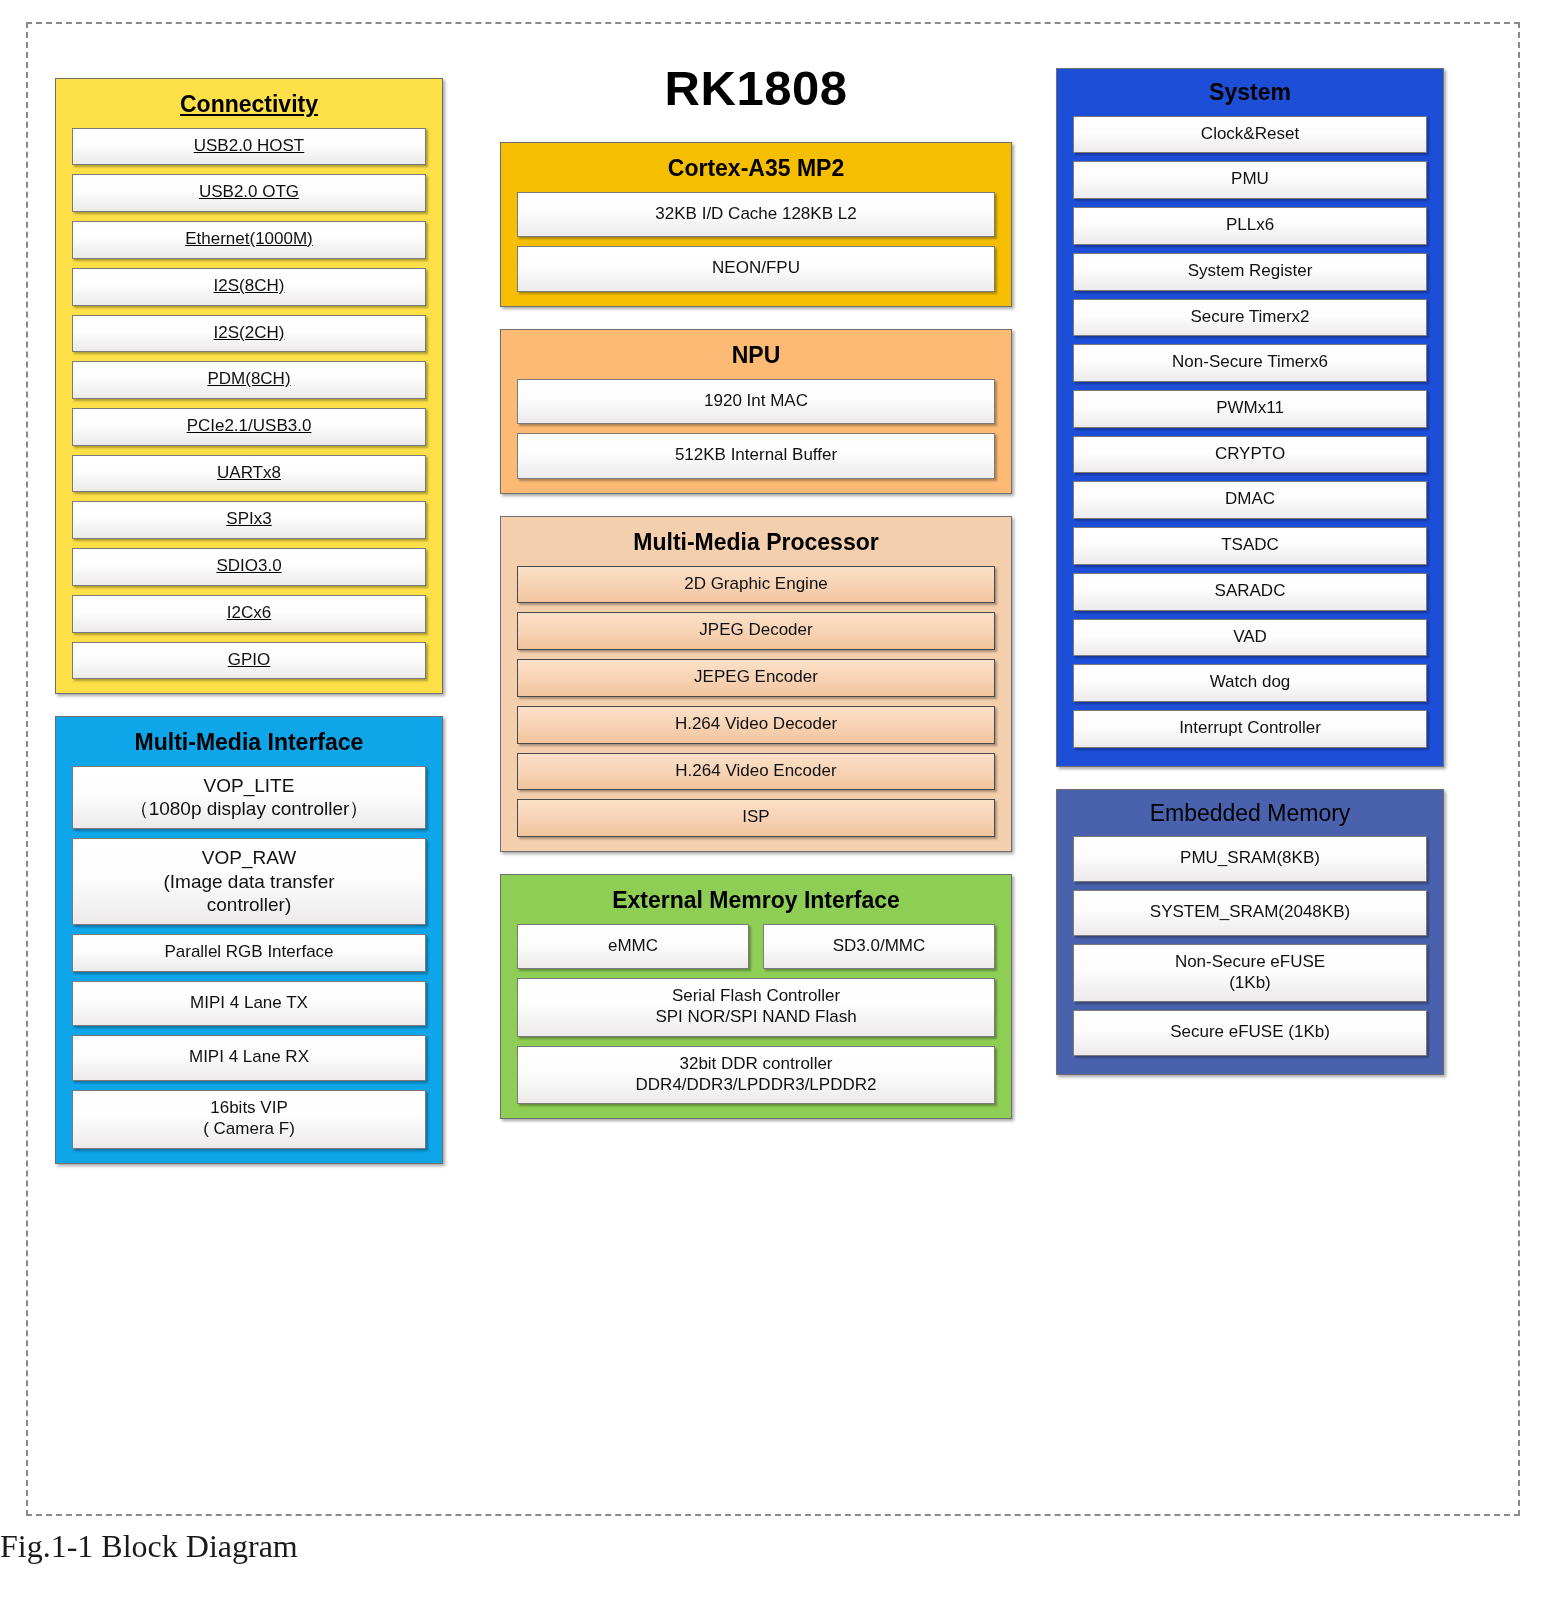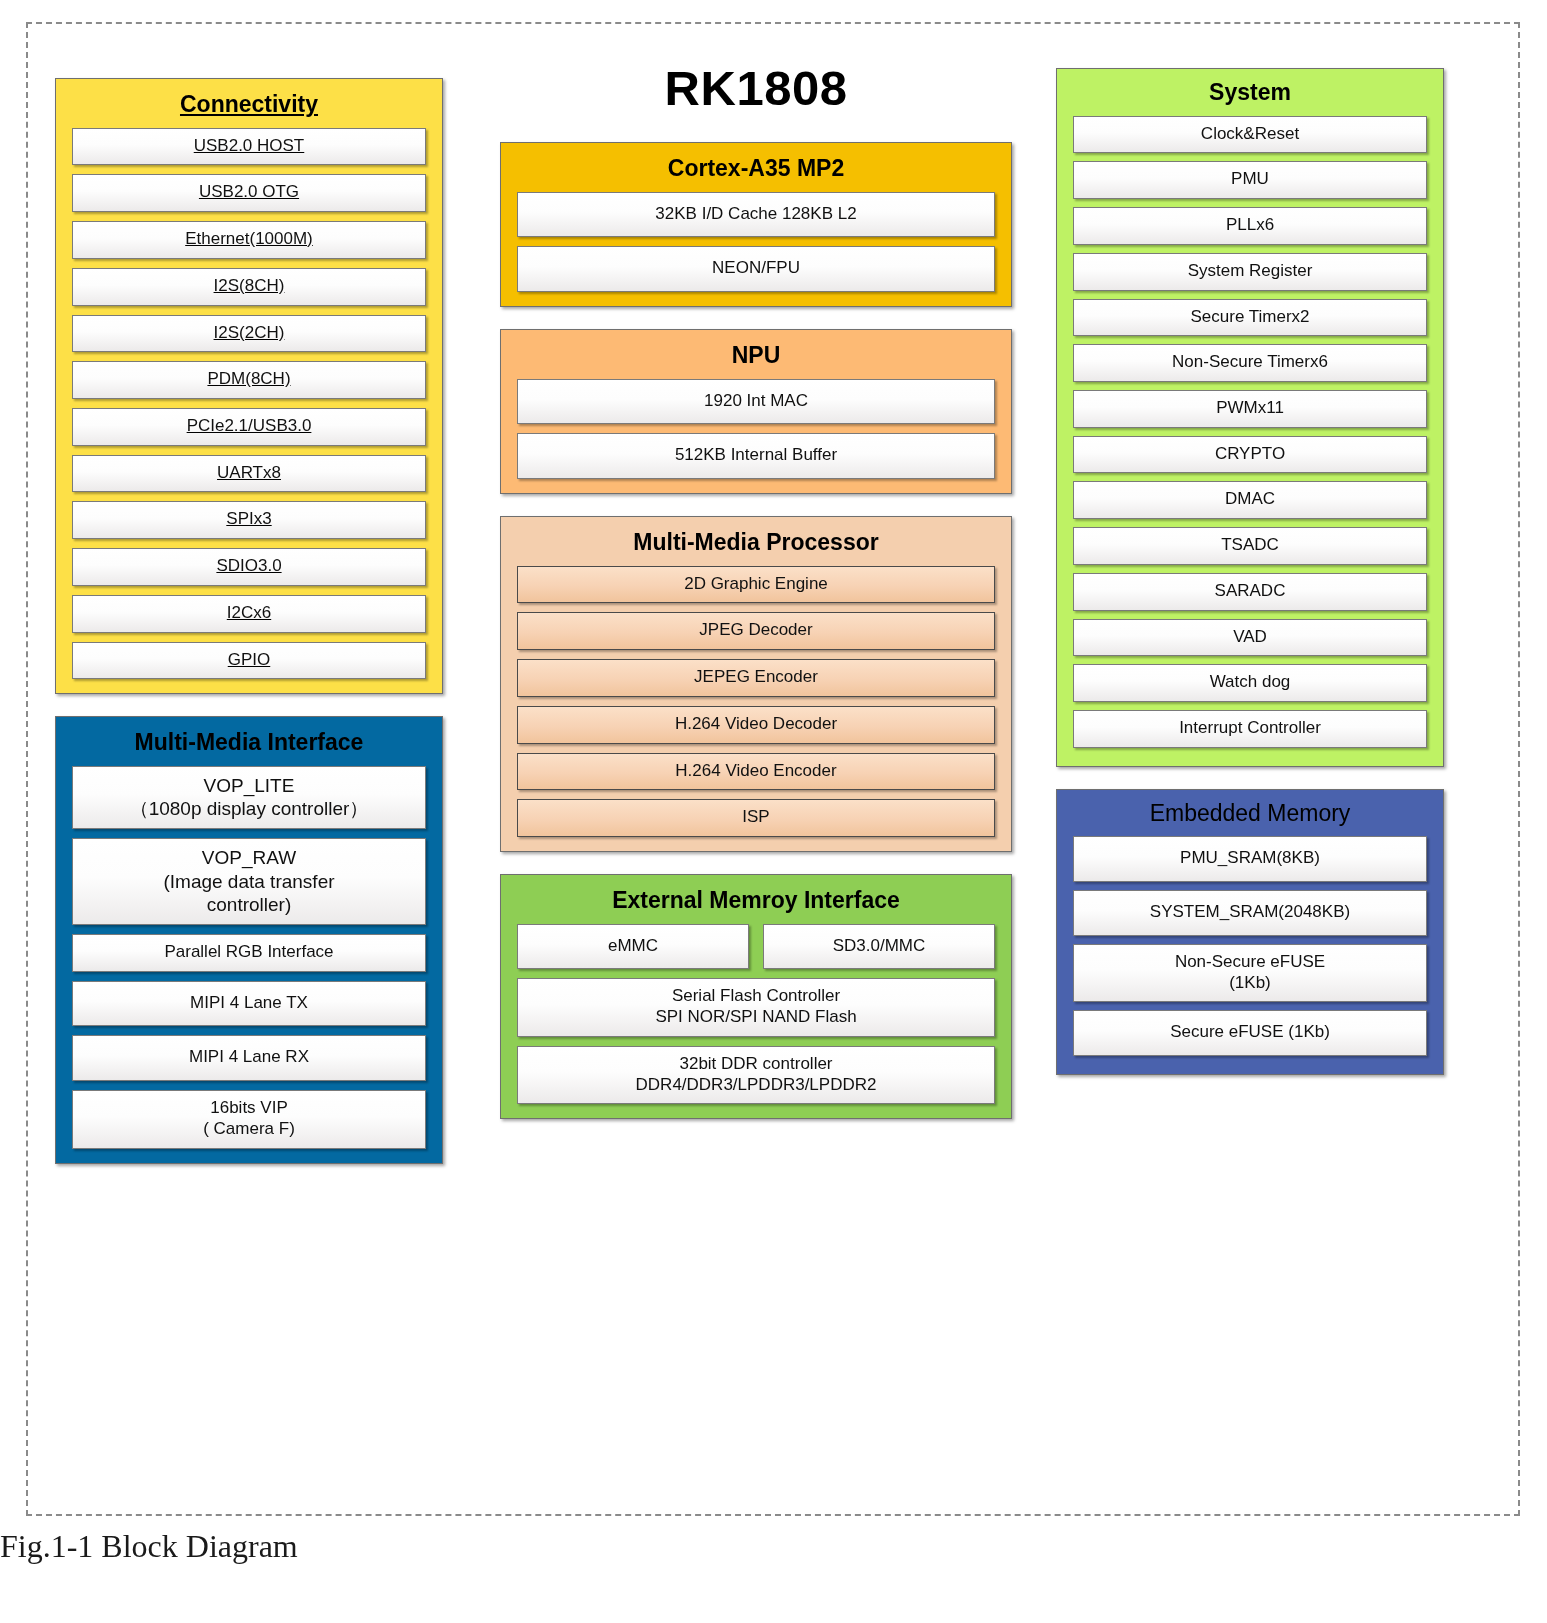--- a/index.html
+++ b/index.html
@@ -64,26 +64,26 @@
   .blk.tall  { padding-top: 11px; padding-bottom: 12px; }
 
   
   .blk.peach {
     background: linear-gradient(to bottom, #fbe0c8 0%, #f7d2b4 55%, #f1c49c 100%);
     border: 1px solid #4a4a4a;
   }
 
   
   .p-connectivity { background: #fde047; text-decoration: underline; }
-  .p-mmi          { background: #0369a1; }
+  .p-mmi          { background: #0ea5e9; }
   .p-cortex       { background: #f5bf00; }
   .p-npu          { background: #fdba74; }
   .p-mmp          { background: #f4cfae; }
   .p-emi          { background: #8ece54; }
-  .p-system       { background: #bef264; }
+  .p-system       { background: #1d4ed8; }
   .p-embmem       { background: #4a62ad; }
 
   
   #chip-title {
     text-align: center;
     font-weight: bold;
     font-size: 49px;
     letter-spacing: 0.5px;
     margin: 0 0 26px 0;
   }

